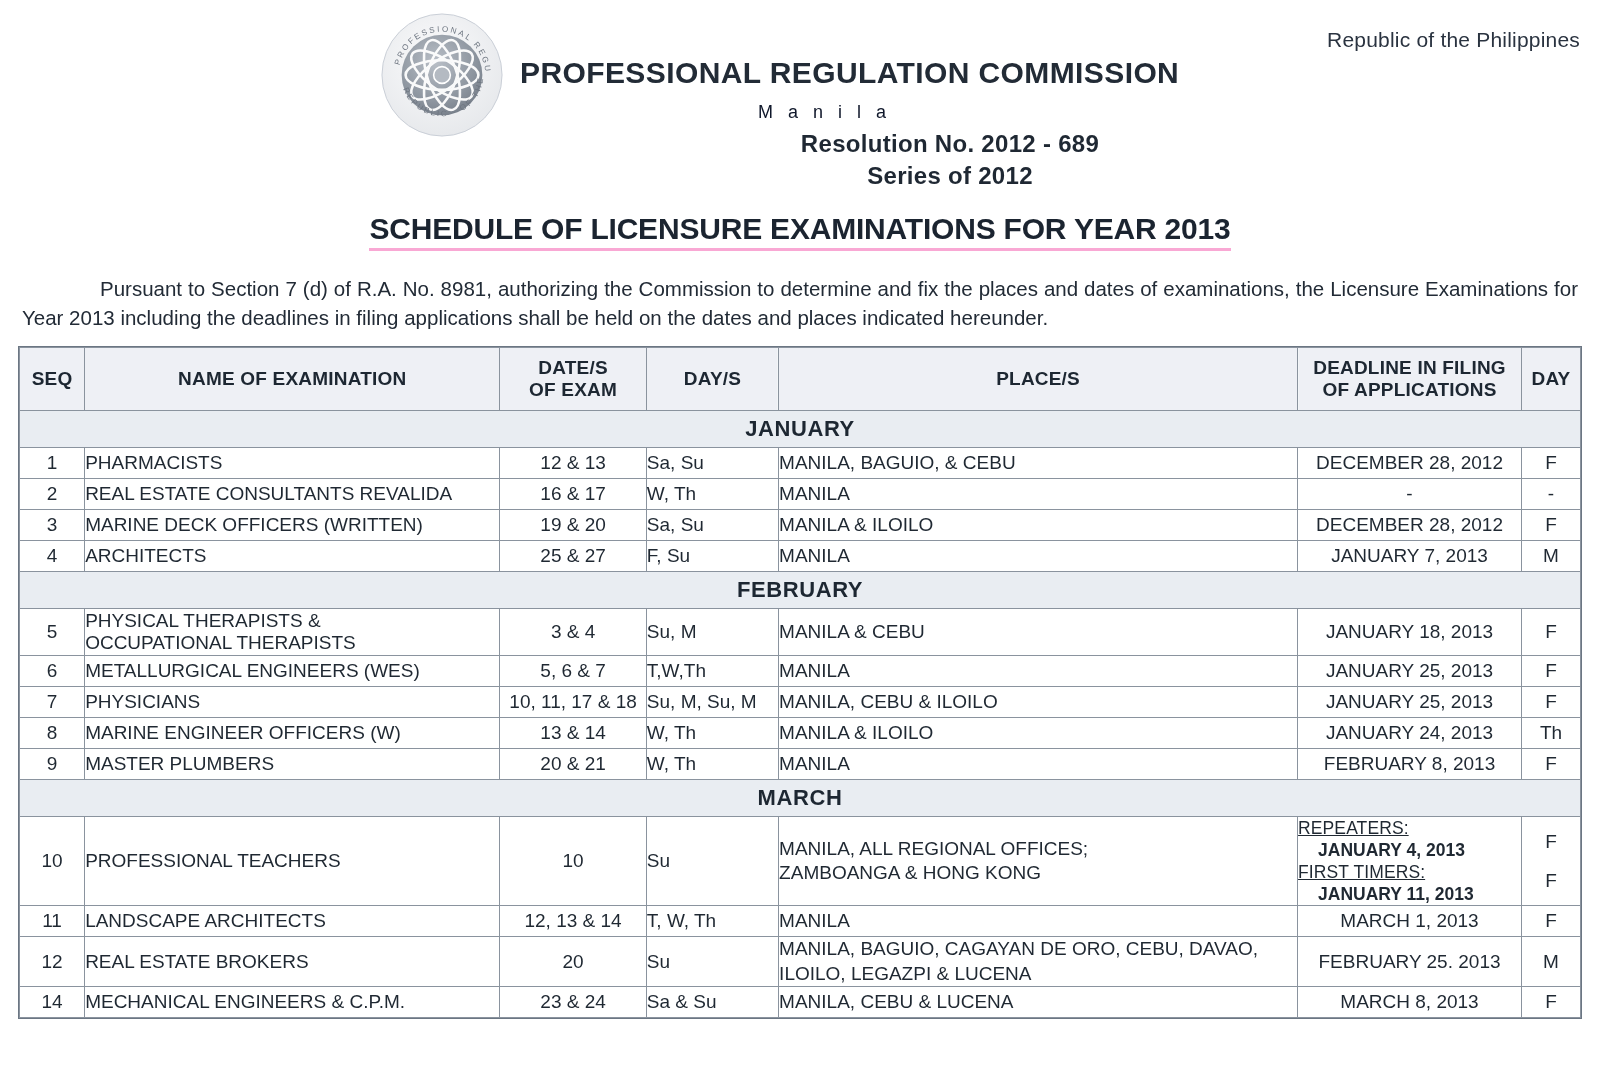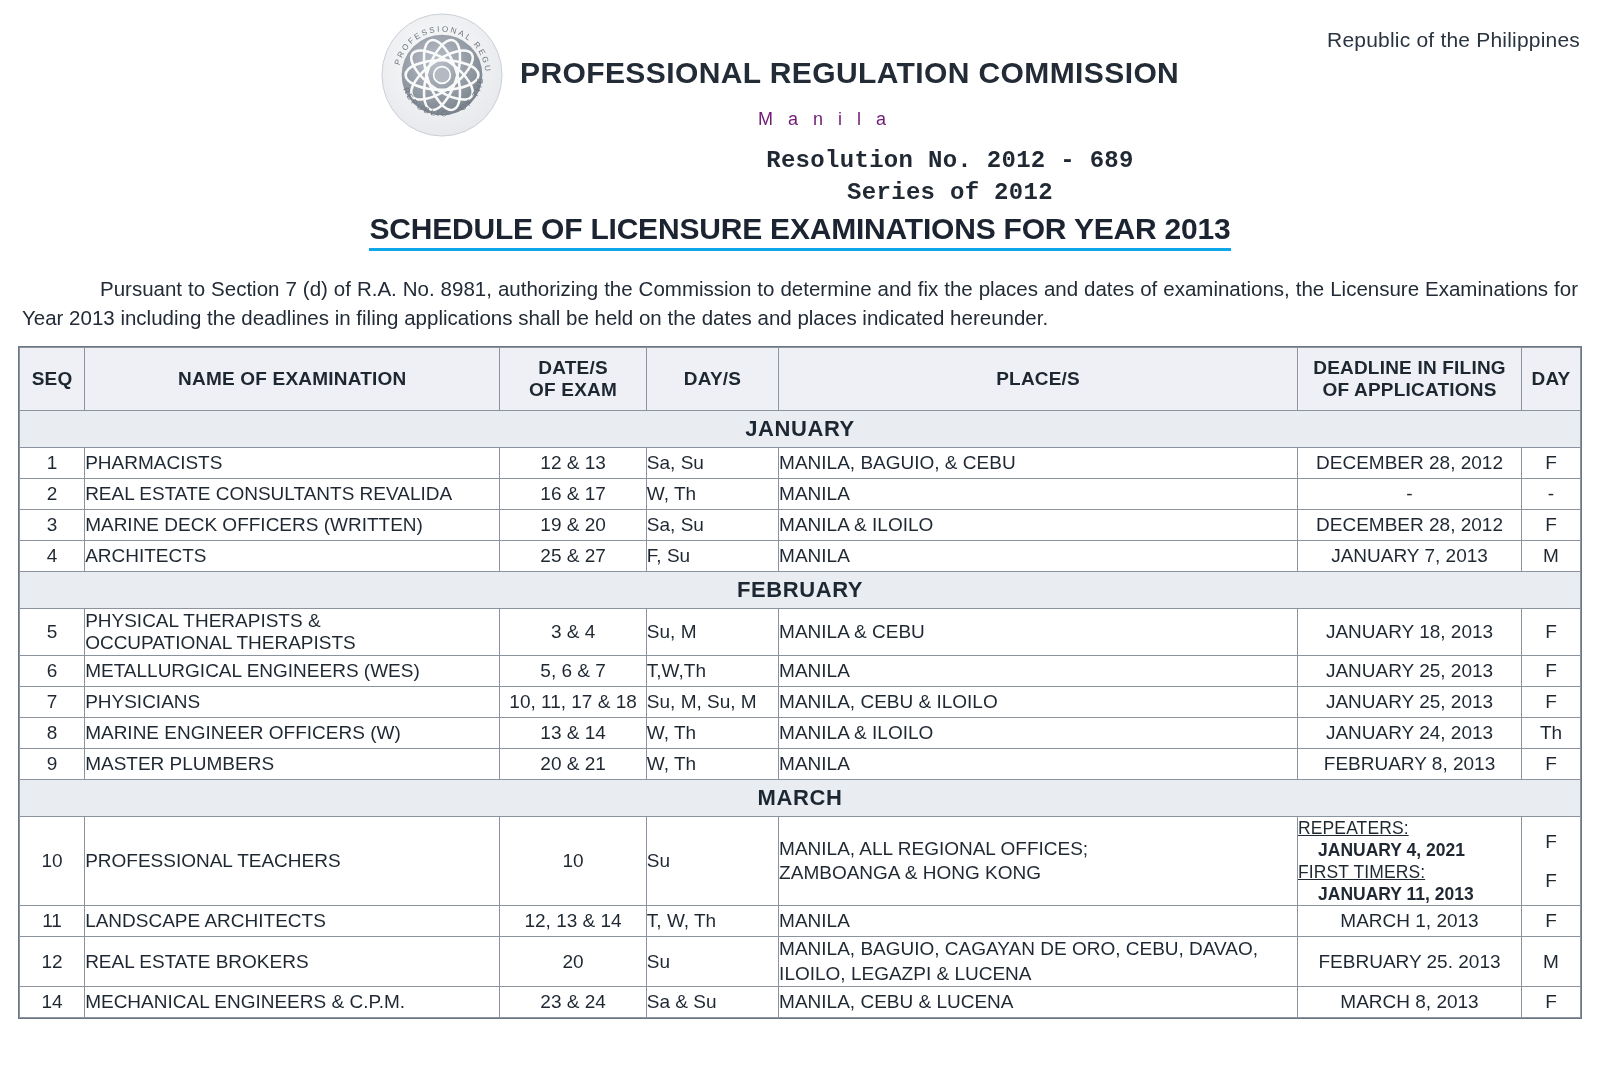--- a/index.html
+++ b/index.html
@@ -45,51 +45,50 @@
     font-size: 30px;
     font-weight: bold;
     letter-spacing: 0.4px;
     color: #222b36;
     margin-top: 4px;
     white-space: nowrap;
   }
   .manila-line {
     font-size: 18px;
     letter-spacing: 5px;
-    color: #701a75;
-    margin-top: 19px;
+    color: #0f172a;
+    margin-top: 12px;
     margin-left: 238px;
   }
   .reso-block {
     position: absolute;
     left: 520px;
-    top: 145px;
+    top: 128px;
     width: 860px;
     text-align: center;
-    font-family: Liberation Mono, monospace;
   }
   .reso-line {
     font-size: 24px;
     font-weight: bold;
     letter-spacing: 0.3px;
     color: #1f2833;
     line-height: 1.32;
   }
 
   
   .doc-title {
     text-align: center;
     font-size: 30px;
     font-weight: bold;
     letter-spacing: -0.2px;
     color: #1b2430;
     margin-top: 12px;
   }
   .doc-title span {
-    border-bottom: 3px solid #0ea5e9;
+    border-bottom: 3px solid #f9a8d4;
     padding-bottom: 3px;
   }
 
   
   .intro {
     margin: 28px 22px 0 22px;
     font-size: 20.5px;
     line-height: 1.42;
     color: #222b36;
     text-align: justify;
@@ -366,21 +365,21 @@
       <td class="c-seq">10</td>
       <td class="c-name">PROFESSIONAL TEACHERS</td>
       <td class="c-date">10</td>
       <td class="c-day">Su</td>
       <td class="c-place">
         <div>MANILA, ALL REGIONAL OFFICES;</div>
         <div>ZAMBOANGA &amp; HONG KONG</div>
       </td>
       <td class="deadline-multi">
         <span class="lbl">REPEATERS:</span>
-        <span class="val">JANUARY 4, 2021</span>
+        <span class="val">JANUARY 4, 2013</span>
         <span class="lbl">FIRST TIMERS:</span>
         <span class="val">JANUARY 11, 2013</span>
       </td>
       <td>
         <div class="daycell-split">
           <span>F</span>
           <span>F</span>
         </div>
       </td>
     </tr>

